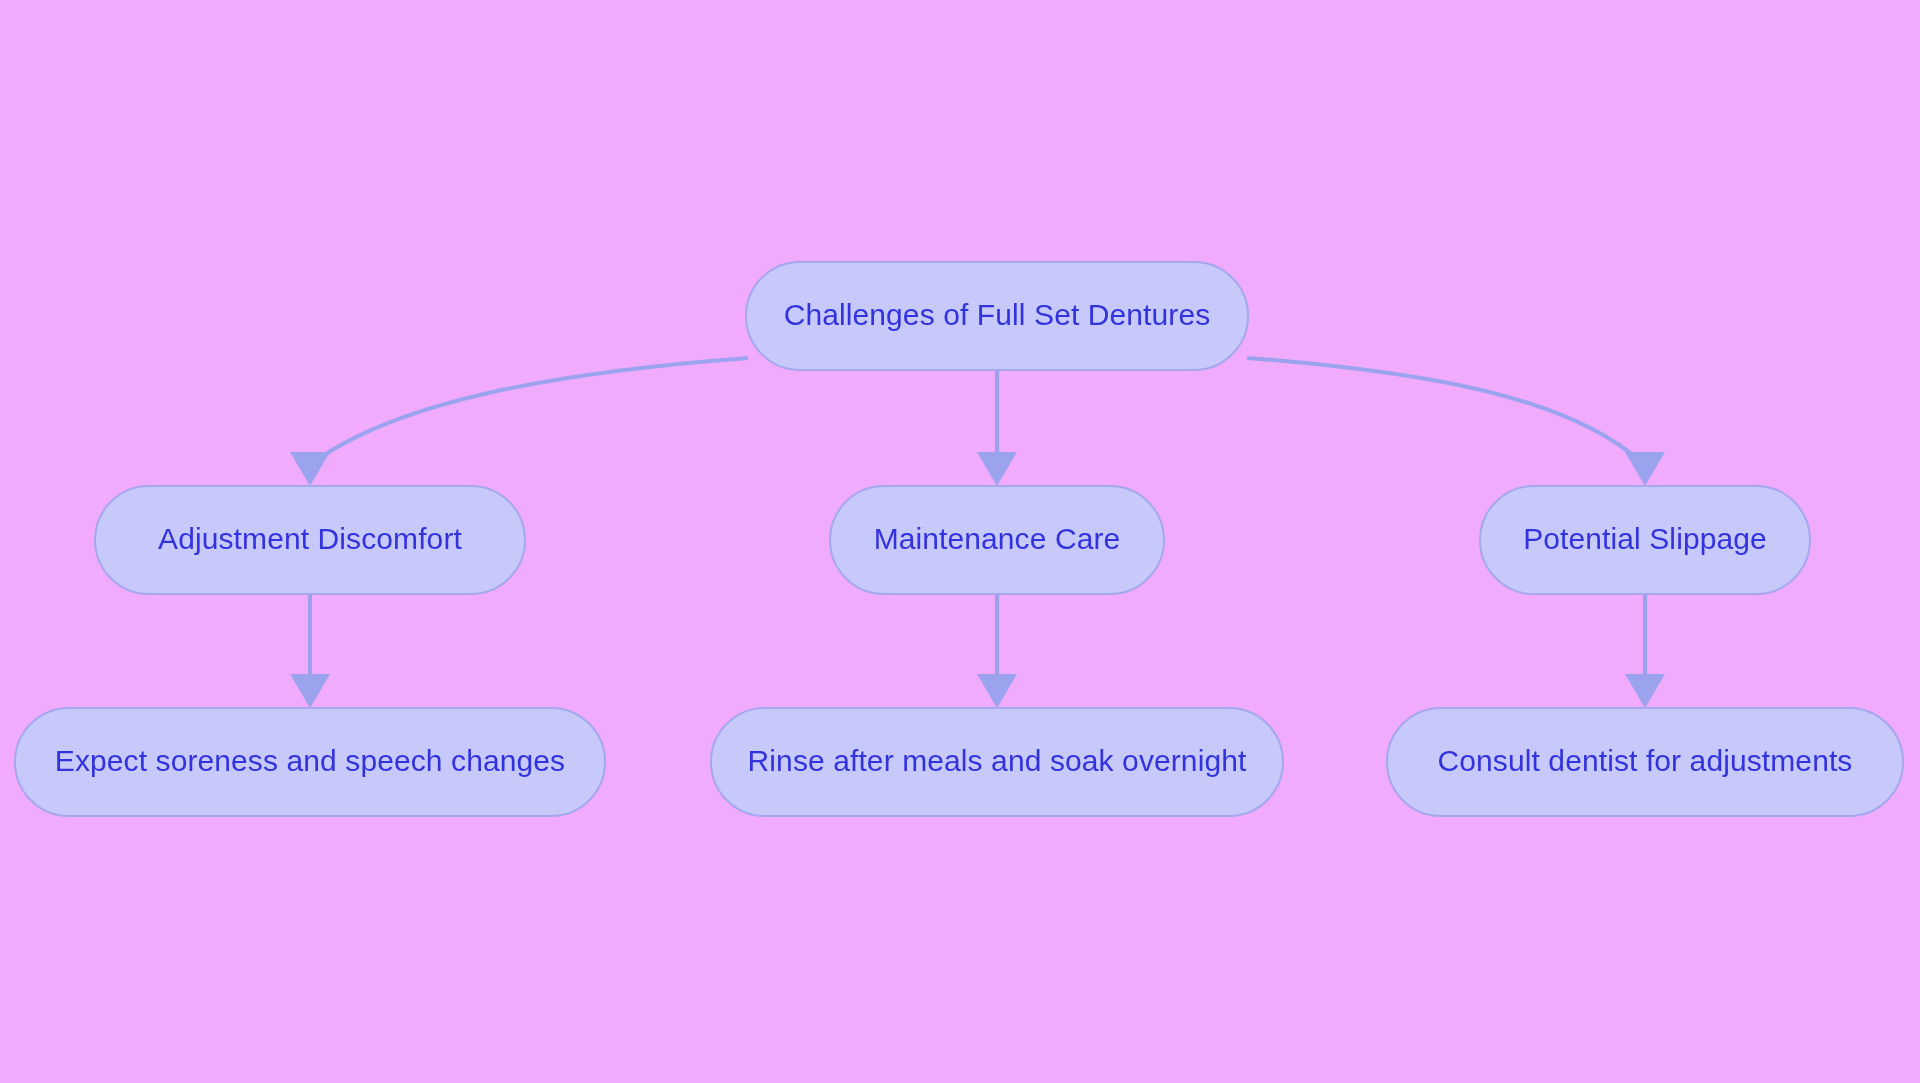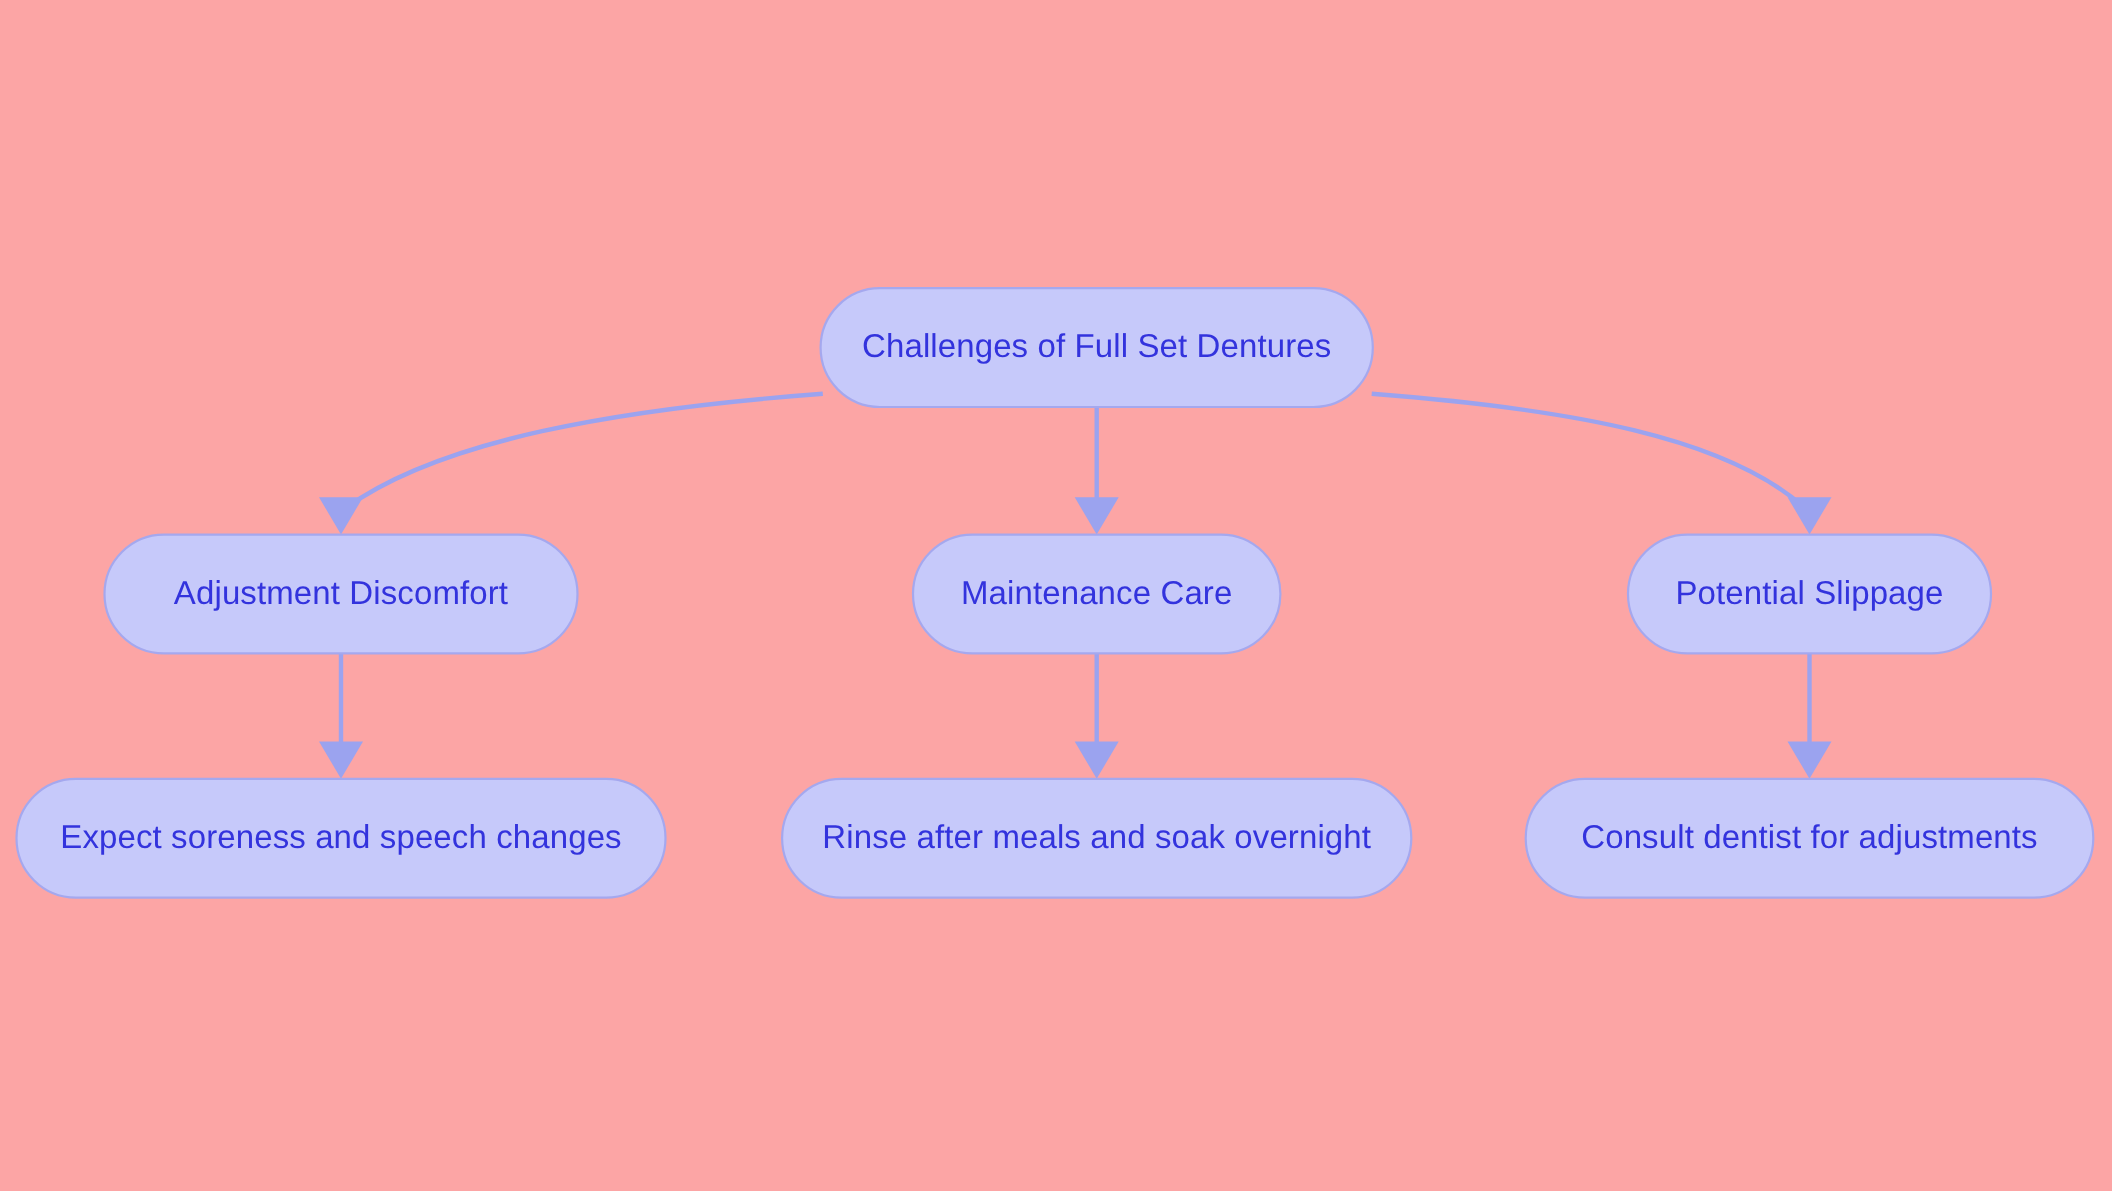--- a/index.html
+++ b/index.html
@@ -11,21 +11,21 @@
   body {
     width: 1920px;
     height: 1083px;
     overflow: hidden;
     font-family: "Liberation Sans", sans-serif;
   }
   #flowchart-root {
     position: relative;
     width: 1920px;
     height: 1083px;
-    background: #fca5a5;
+    background: #f0abfc;
   }
   svg#flow-svg {
     display: block;
     width: 1920px;
     height: 1083px;
   }
   .node-shape {
     fill: #c6c9fa;
     stroke: #a5a8ee;
     stroke-width: 2;

